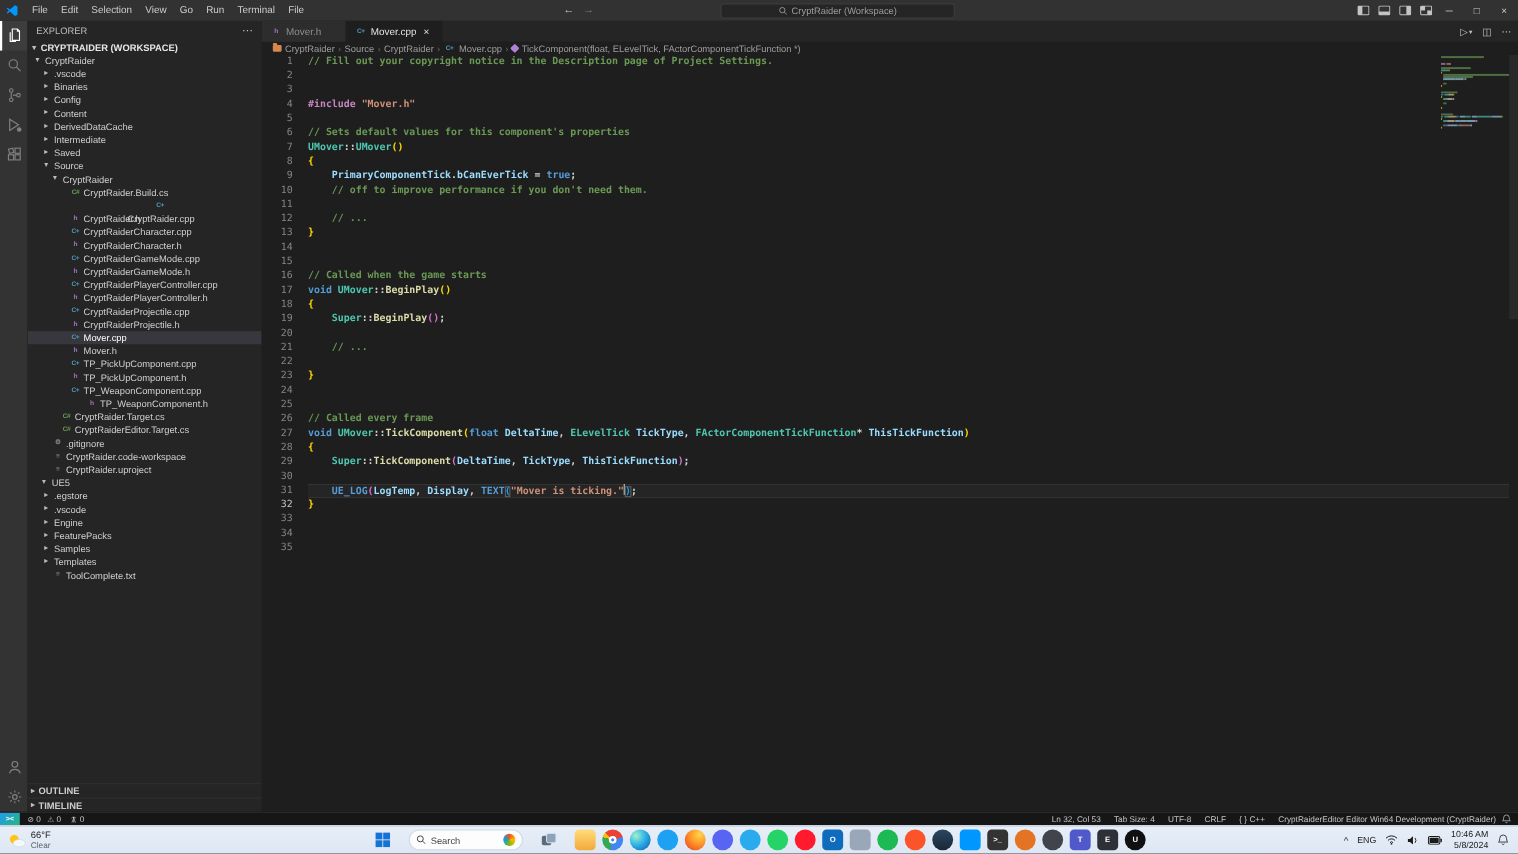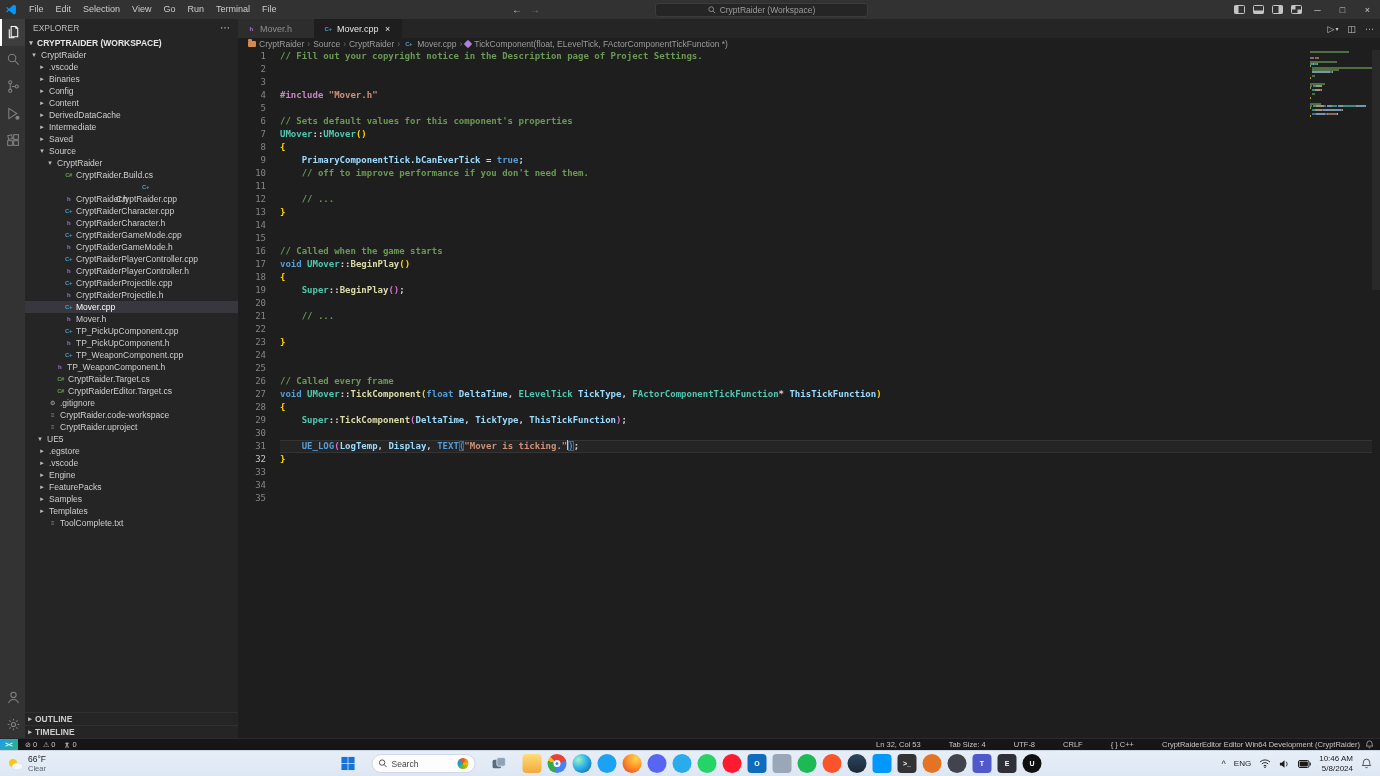--- a/index.html
+++ b/index.html
@@ -103,21 +103,21 @@
                      background:rgba(121,121,121,.12); }
 
   
   .statusbar { height:12px; background:#161616; border-top:1px solid #2b2b2b; display:flex;
                align-items:center; font-size:7.5px; color:#c5c5c5; flex:none; }
   .remote-badge { height:100%; width:18px; background:linear-gradient(135deg,#1f9cf0,#29b47f);
                   color:#ffffff; display:flex; align-items:center; justify-content:center;
                   font-size:6.5px; font-weight:bold; cursor:pointer; flex:none; }
   .sb-group { display:flex; align-items:center; gap:2px; margin-left:7px; cursor:pointer; }
   .sb-ico { font-size:7px; }
-  .sb-right { margin-left:auto; display:flex; align-items:center; gap:28px; padding-right:5px; }
+  .sb-right { margin-left:auto; display:flex; align-items:center; gap:12px; padding-right:5px; }
   .sb-item { cursor:pointer; white-space:nowrap; }
   .sb-bell { display:flex; align-items:center; padding-right:6px; cursor:pointer; }
 
   
   .taskbar { height:26px; background:linear-gradient(#e7eef8,#dde7f3);
              border-top:1px solid #c9d4e4; display:flex; align-items:center;
              position:relative; flex:none; color:#1a1a1a; }
   .weather { display:flex; align-items:center; gap:4px; padding-left:6px; cursor:pointer; }
   .wtxt { line-height:9px; font-size:8.5px; color:#1a1a1a; }
   .wdesc { font-size:7.5px; color:#5a6472; }
@@ -380,21 +380,21 @@
           <div class="tree-row" style="padding-left: 28px;">
             <span class="chev"></span>
             <span class="ficon" style="color: rgb(160, 116, 196);">h</span>
             <span class="tlabel">TP_PickUpComponent.h</span>
           </div>
           <div class="tree-row" style="padding-left: 28px;">
             <span class="chev"></span>
             <span class="ficon" style="color: rgb(81, 154, 186);">C+</span>
             <span class="tlabel">TP_WeaponComponent.cpp</span>
           </div>
-          <div class="tree-row" style="padding-left: 19px;">
+          <div class="tree-row" style="padding-left: 43px;">
             <span class="chev"></span>
             <span class="ficon" style="color: rgb(160, 116, 196);">h</span>
             <span class="tlabel">TP_WeaponComponent.h</span>
           </div>
           <div class="tree-row" style="padding-left: 20px;">
             <span class="chev"></span>
             <span class="ficon" style="color: rgb(106, 154, 80);">C#</span>
             <span class="tlabel">CryptRaider.Target.cs</span>
           </div>
           <div class="tree-row" style="padding-left: 20px;">

